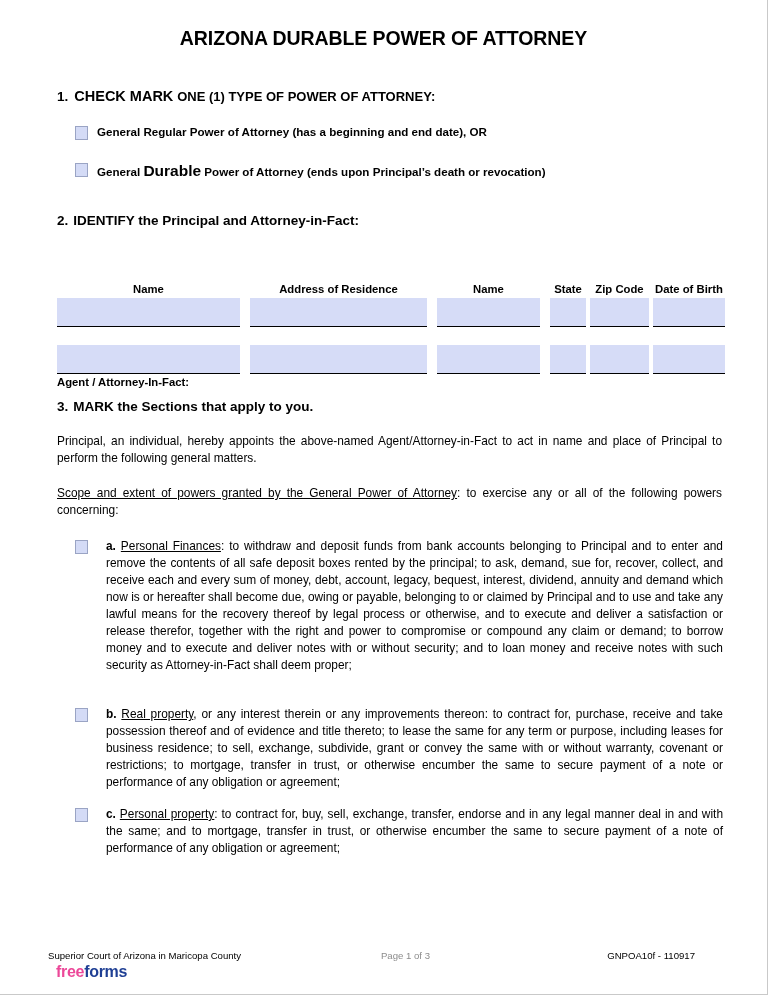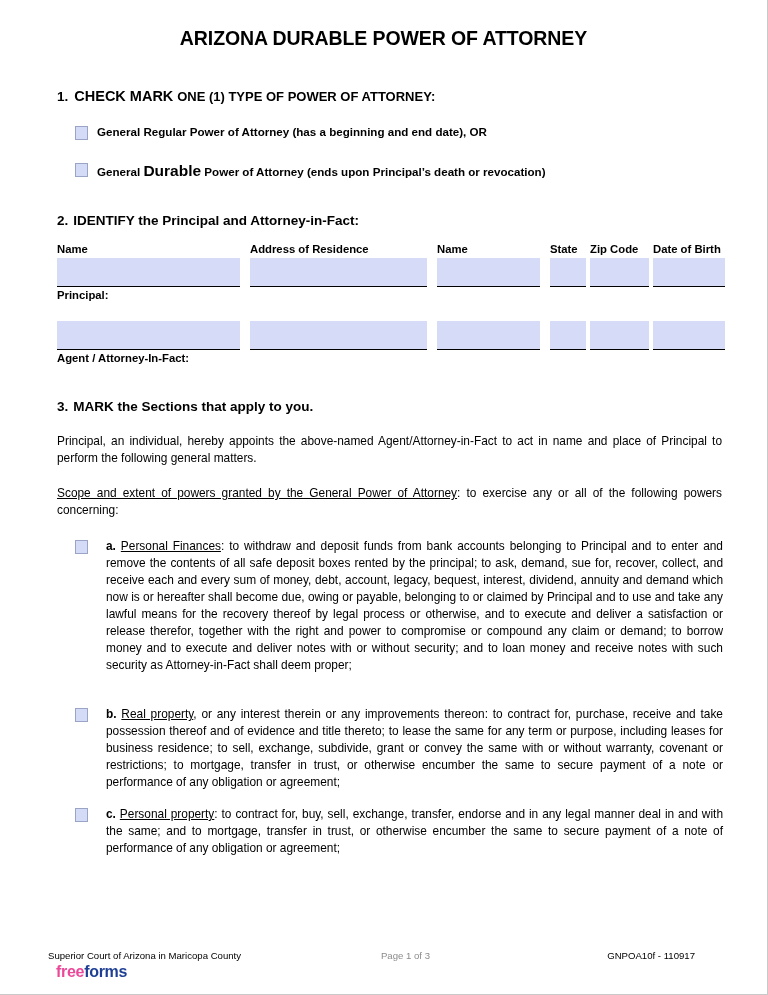--- a/index.html
+++ b/index.html
@@ -99,21 +99,21 @@
     top: 243px;
     width: 668px;
   }
   .id-head {
     display: flex;
     font-size: 11.3px;
     font-weight: bold;
     line-height: 1.1;
     margin-bottom: 3px;
   }
-  .id-head > div { text-align: left; }
+  .id-head > div { text-align: center; margin-top: 40px; }
   .id-row {
     display: flex;
     align-items: flex-end;
   }
   .cell {
     height: 29px;
     background: #d6dcf7;
     border-bottom: 1.5px solid #000000;
     box-sizing: border-box;
   }
@@ -266,21 +266,20 @@
       <div class="cell c-address"></div>
       <div class="gap g2"></div>
       <div class="cell c-city"></div>
       <div class="gap g3"></div>
       <div class="cell c-state"></div>
       <div class="gap g4"></div>
       <div class="cell c-zip"></div>
       <div class="gap g5"></div>
       <div class="cell c-dob"></div>
     </div>
-    <div class="rowlabel">Principal:</div>
 
     <div style="height:18px"></div>
 
     <div class="id-row">
       <div class="cell c-name"></div>
       <div class="gap g1"></div>
       <div class="cell c-address"></div>
       <div class="gap g2"></div>
       <div class="cell c-city"></div>
       <div class="gap g3"></div>

